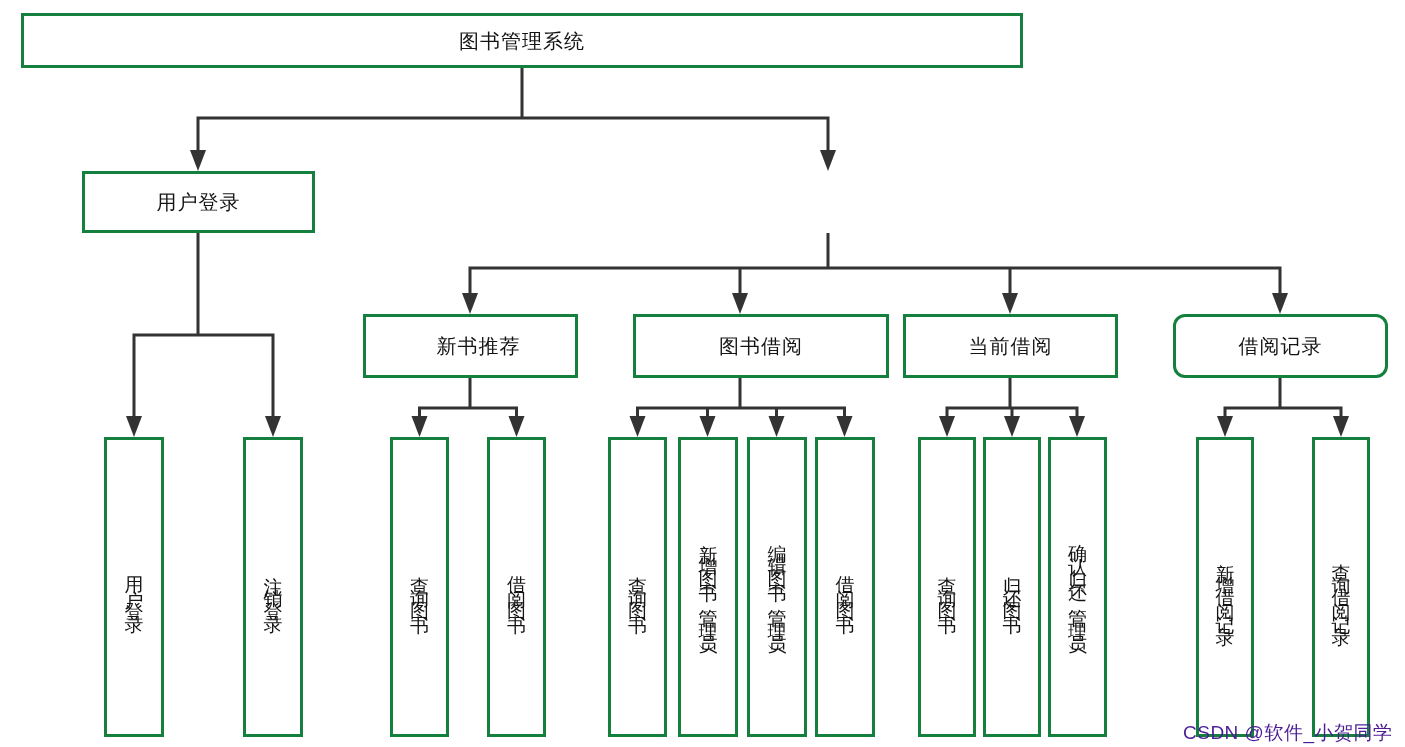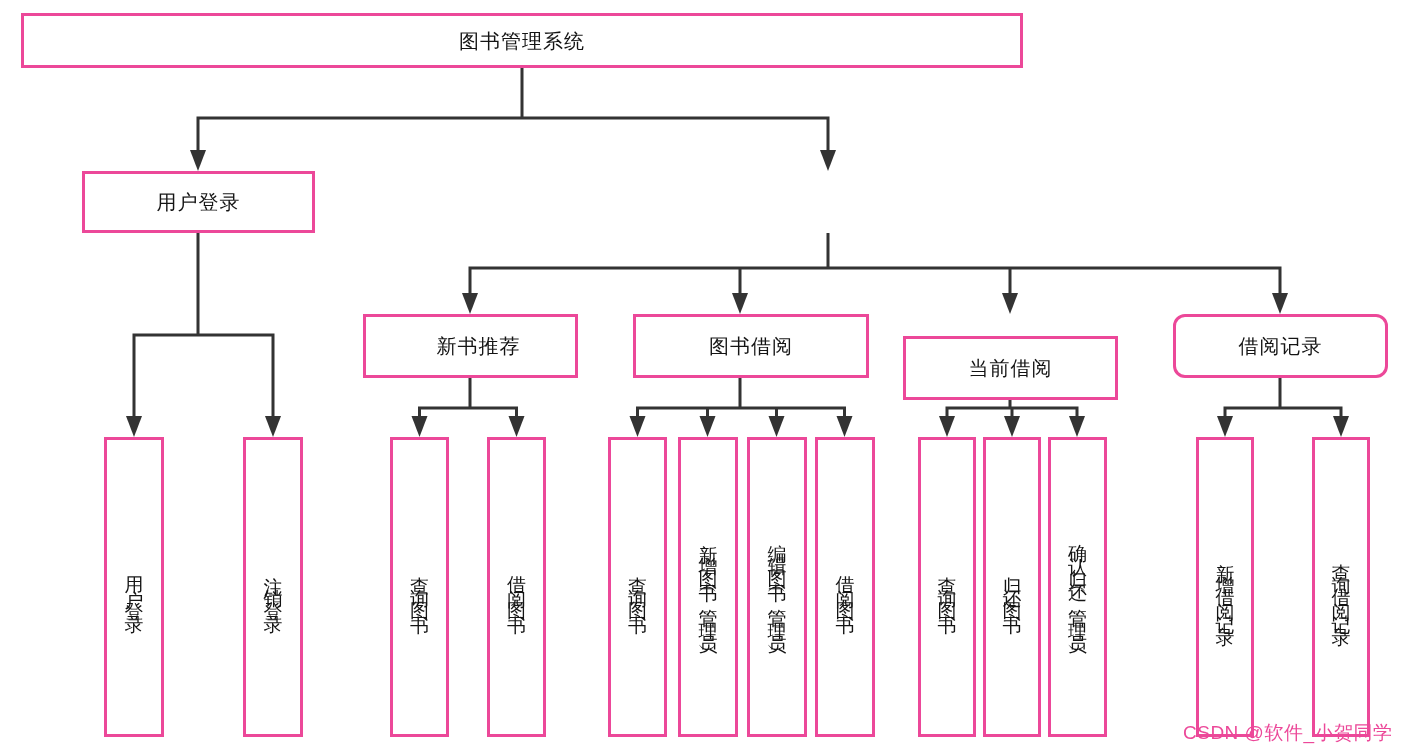--- a/index.html
+++ b/index.html
@@ -19,21 +19,21 @@
     position: absolute;
     left: 0; top: 0;
     width: 1405px;
     height: 747px;
     z-index: 1;
   }
   .node {
     position: absolute;
     box-sizing: border-box;
     background: #ffffff;
-    border: 3px solid #ec4899;
+    border: 3px solid #15803d;
     display: flex;
     align-items: center;
     justify-content: center;
     color: #141414;
     z-index: 2;
   }
   .hnode {
     font-size: 20px;
     letter-spacing: 1px;
     line-height: 1.2;
@@ -44,21 +44,21 @@
     font-size: 19px;
     letter-spacing: 13px;
     line-height: 1.25;
     white-space: nowrap;
   }
   .watermark {
     position: absolute;
     left: 1183px;
     top: 720px;
     font-size: 19px;
-    color: #ec4899;
+    color: #4c1d95;
     letter-spacing: 0.5px;
     z-index: 5;
     white-space: nowrap;
   }
 </style>
 </head>
 <body>
 
 <div class="stage">
 
@@ -93,22 +93,22 @@
       <polygon points="1217,416 1233,416 1225,437"></polygon>
       <polygon points="1333,416 1349,416 1341,437"></polygon>
     </g>
   </svg>
 
   <div class="node hnode" style="left:21px; top:13px; width:1002px; height:55px;">图书管理系统</div>
 
   <div class="node hnode" style="left:82px; top:171px; width:233px; height:62px;">用户登录</div>
 
   <div class="node hnode" style="left:363px; top:314px; width:215px; height:64px;padding-left:16px;">新书推荐</div>
-  <div class="node hnode" style="left:633px; top:314px; width:236px; height:64px;">图书借阅</div>
-  <div class="node hnode" style="left:903px; top:314px; width:215px; height:64px;margin-top:22px;">当前借阅</div>
+  <div class="node hnode" style="left:633px; top:314px; width:256px; height:64px;">图书借阅</div>
+  <div class="node hnode" style="left:903px; top:314px; width:215px; height:64px;">当前借阅</div>
   <div class="node hnode" style="left:1173px; top:314px; width:215px; height:64px;border-radius:12px;">借阅记录</div>
 
   <div class="node leaf" style="left:104px; top:437px; width:60px; height:300px;">用户登录</div>
   <div class="node leaf" style="left:243px; top:437px; width:60px; height:300px;">注销登录</div>
 
   <div class="node leaf" style="left:390px; top:437px; width:59px; height:300px;">查询图书</div>
   <div class="node leaf" style="left:487px; top:437px; width:59px; height:300px;">借阅图书</div>
 
   <div class="node leaf" style="left:608px; top:437px; width:59px; height:300px;">查询图书</div>
   <div class="node leaf" style="left:678px; top:437px; width:60px; height:300px;">新增图书（管理员）</div>

